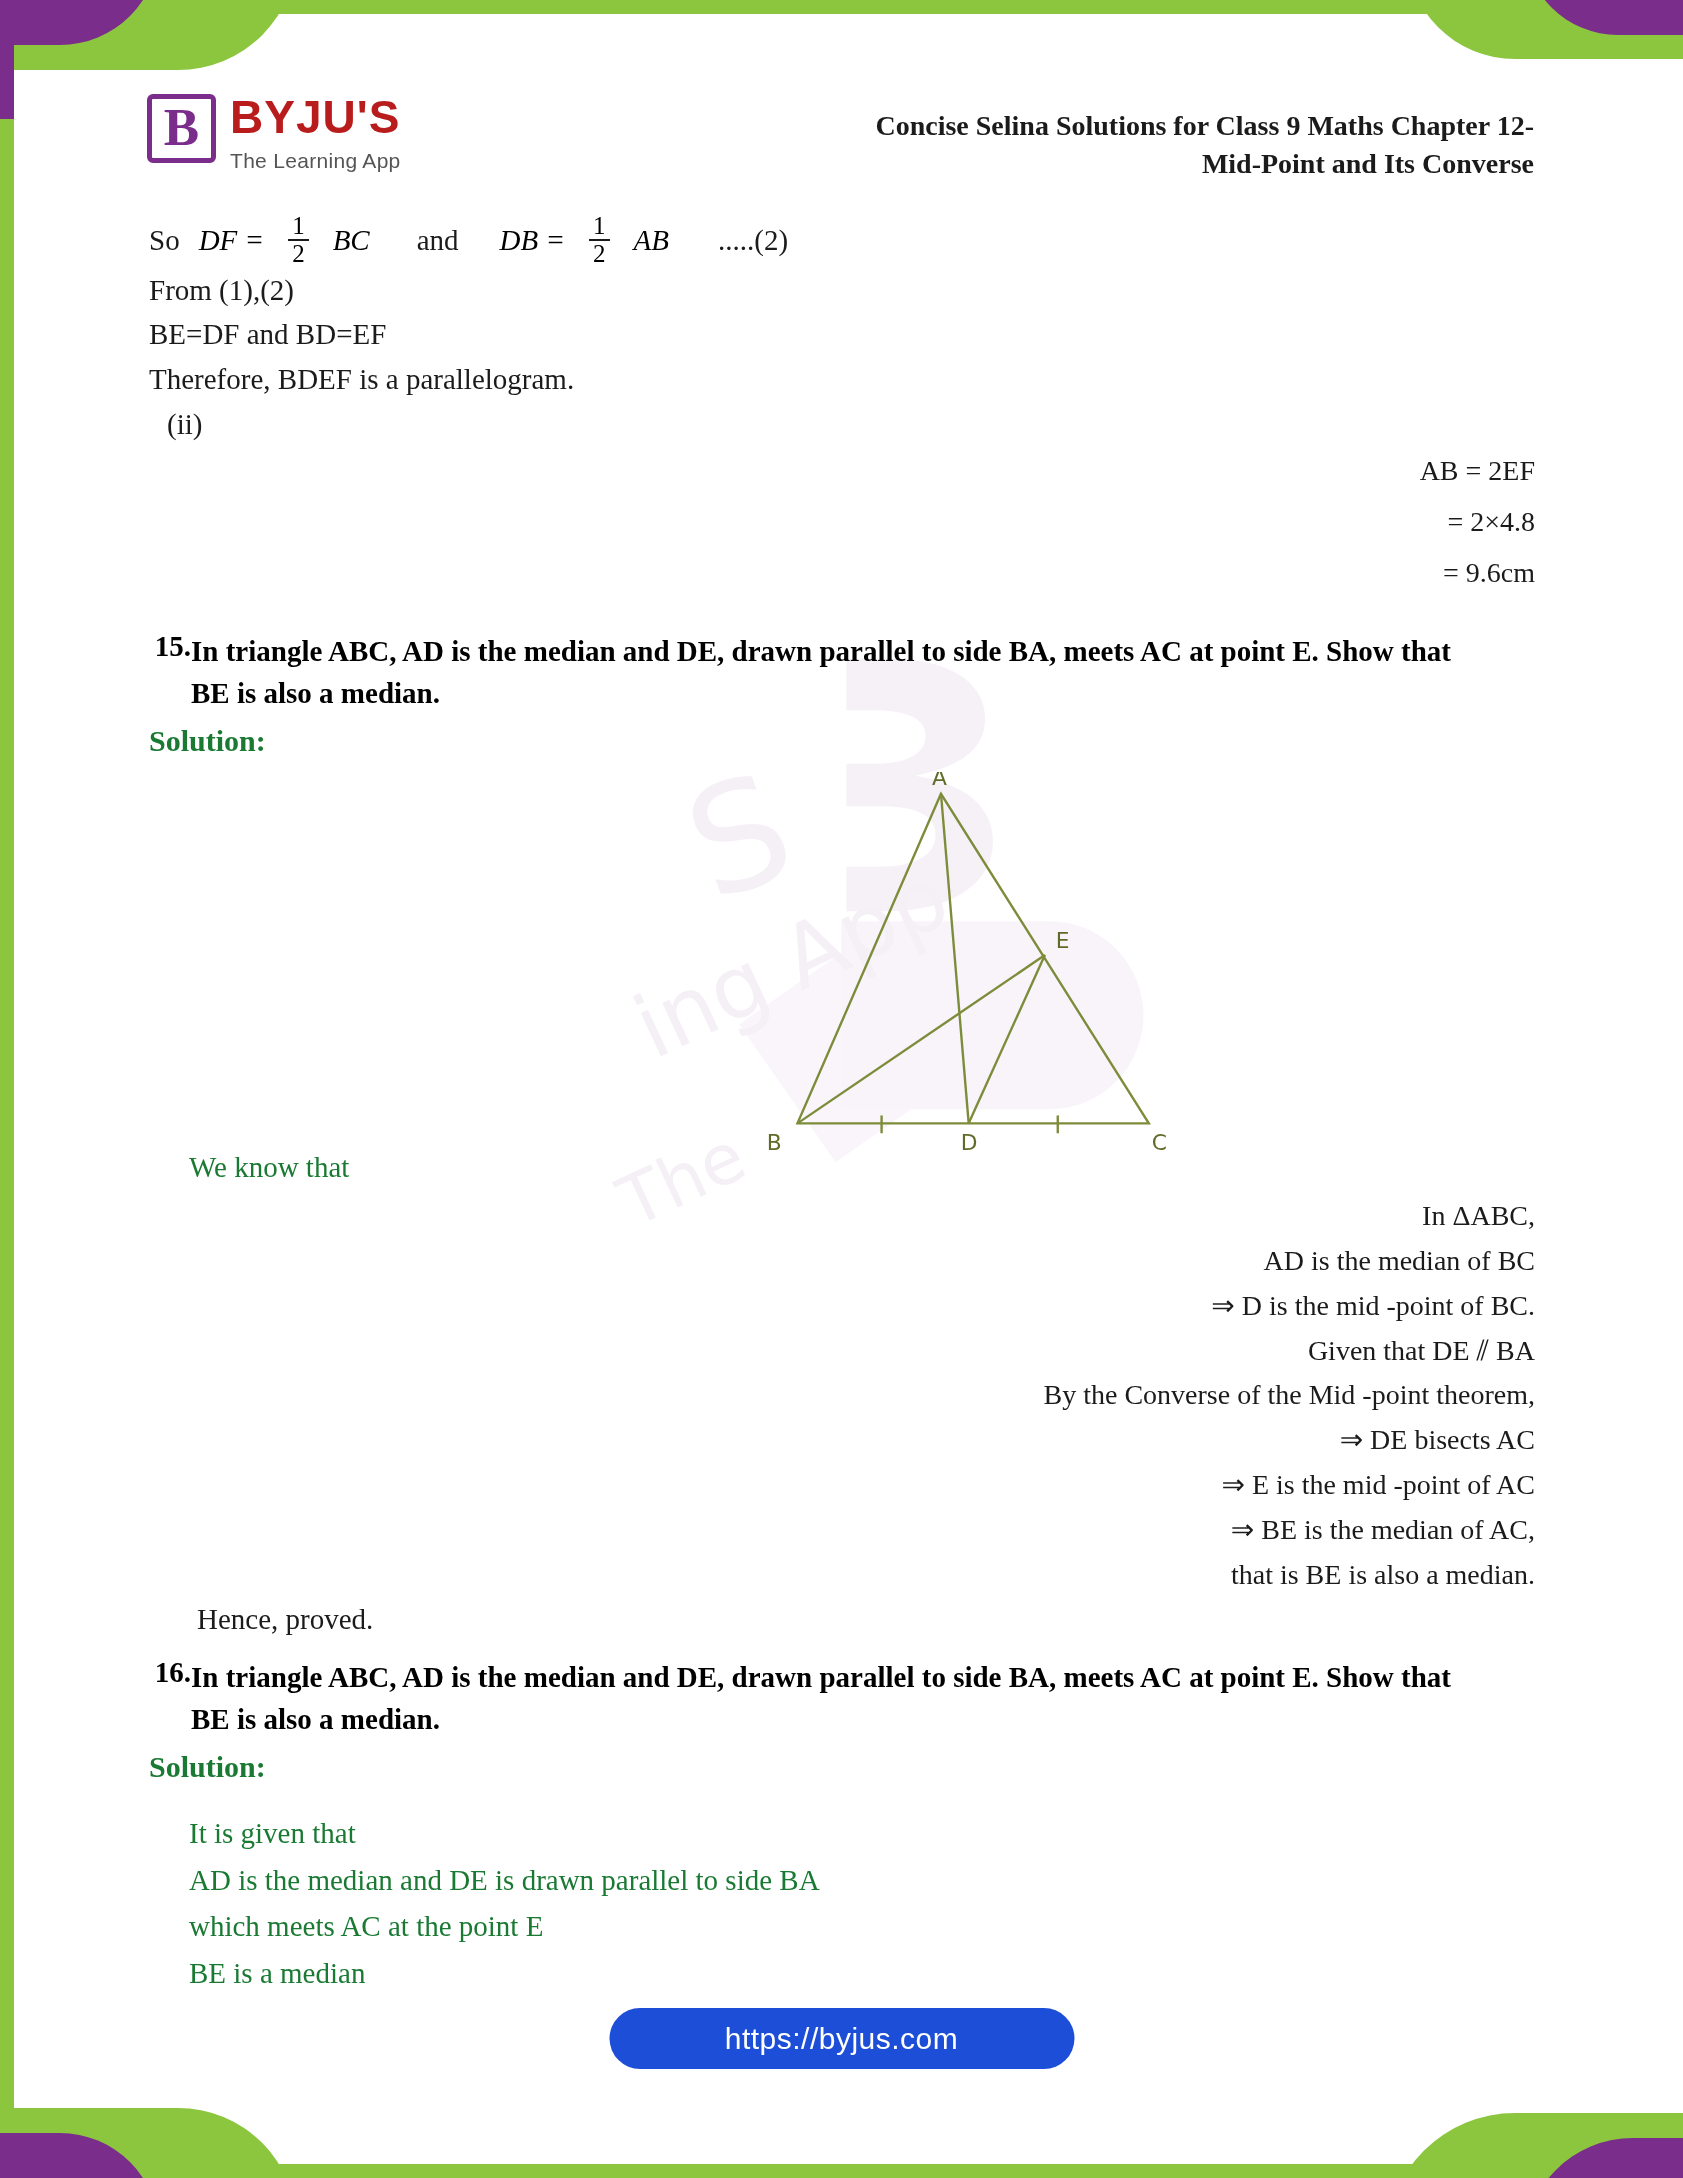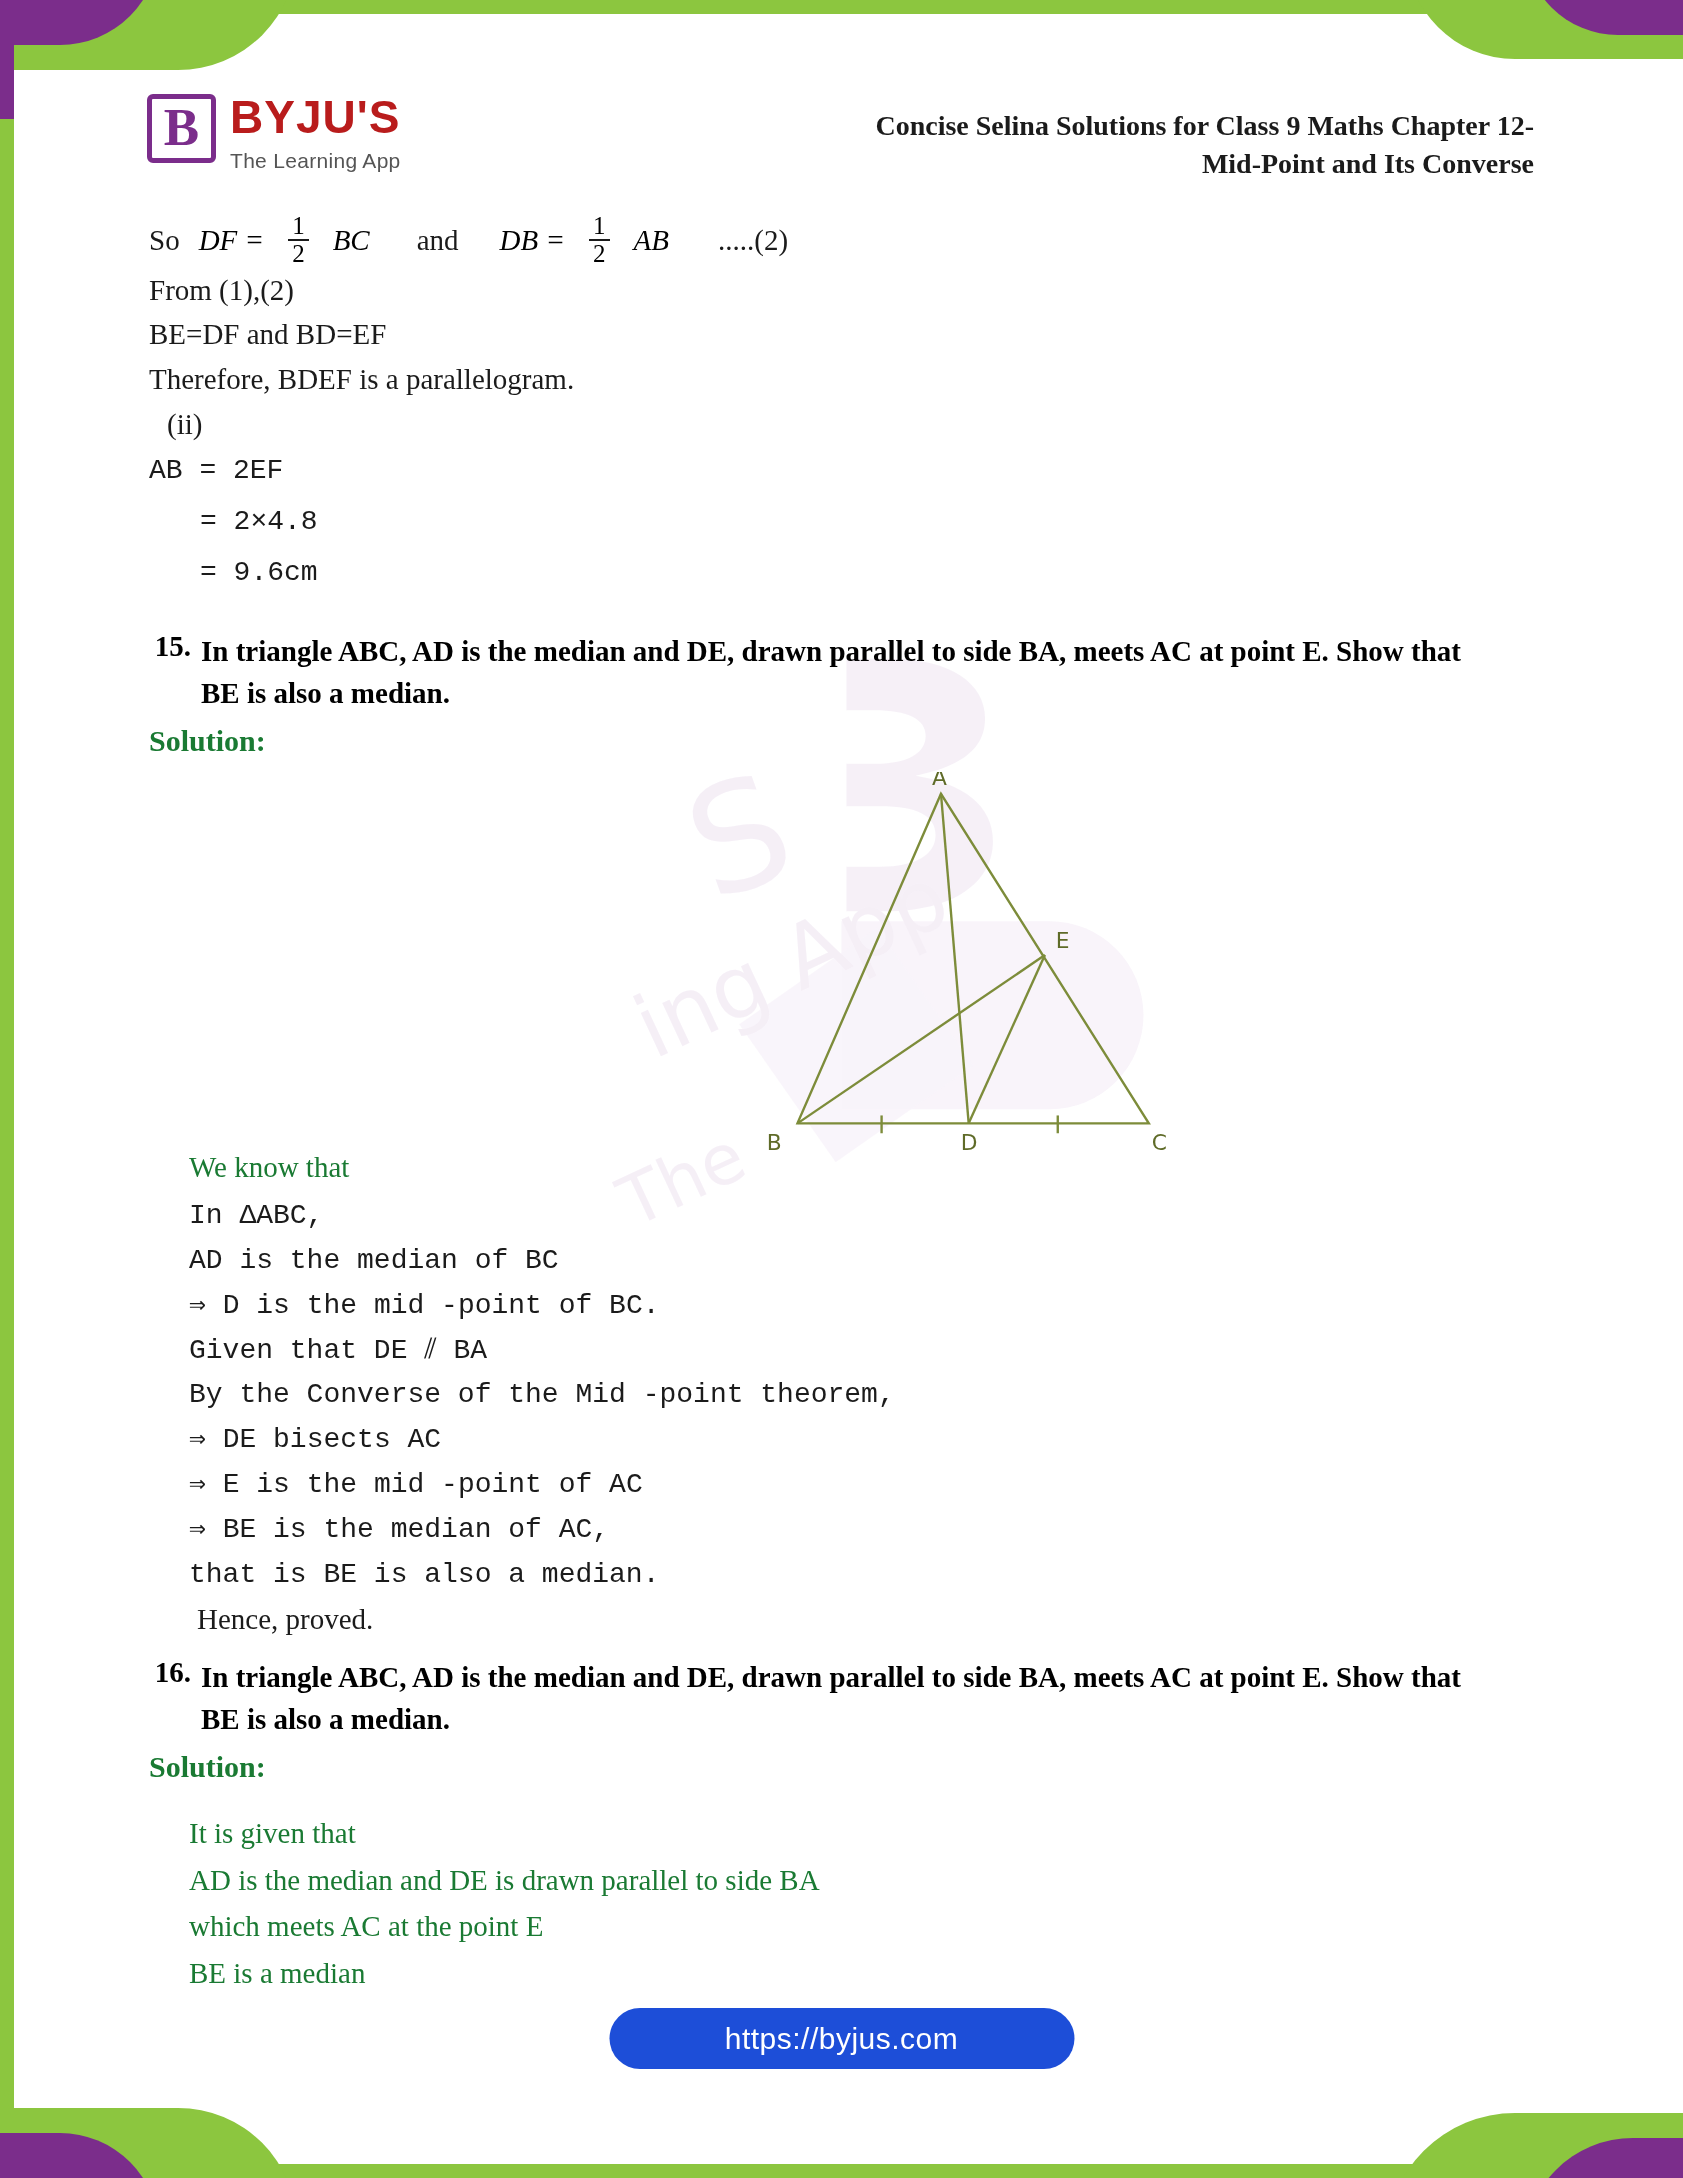--- a/index.html
+++ b/index.html
@@ -121,28 +121,28 @@
     display:inline-flex; flex-direction:column; align-items:center;
     vertical-align:middle; margin:0 5px;
   }
   .frac .num { font-size:25px; line-height:1.05; padding:0 4px; }
   .frac .bar { width:100%; height:2px; background:#1b1b1b; }
   .frac .den { font-size:25px; line-height:1.05; padding:0 4px; }
 
   .plain { font-size:29px; color:#1b1b1b; line-height:1.55; }
 
   .hand {
-    font-family:Liberation Mono, monospace; font-size:28px; color:#1b1b1b;
+    font-family:Liberation Serif, serif; font-size:28px; color:#1b1b1b;
     line-height:1.6;
+    text-align:right;
   }
 
   .q-block { display:flex; margin-top:34px; }
   .q-num {
     font-weight:bold; font-size:29px; width:42px; flex:0 0 42px; text-align:right;
-    margin-right:10px;
   }
   .q-text { font-weight:bold; font-size:29px; line-height:1.45; width:1277px; }
   .sol-label {
     color:#1a7a33; font-weight:bold; font-size:30px; margin-top:10px;
   }
 
   .green-text { color:#1a7a33; font-size:29px; line-height:1.6; }
 
   
   .figure { position:relative; width:1386px; height:386px; margin-top:14px; }

